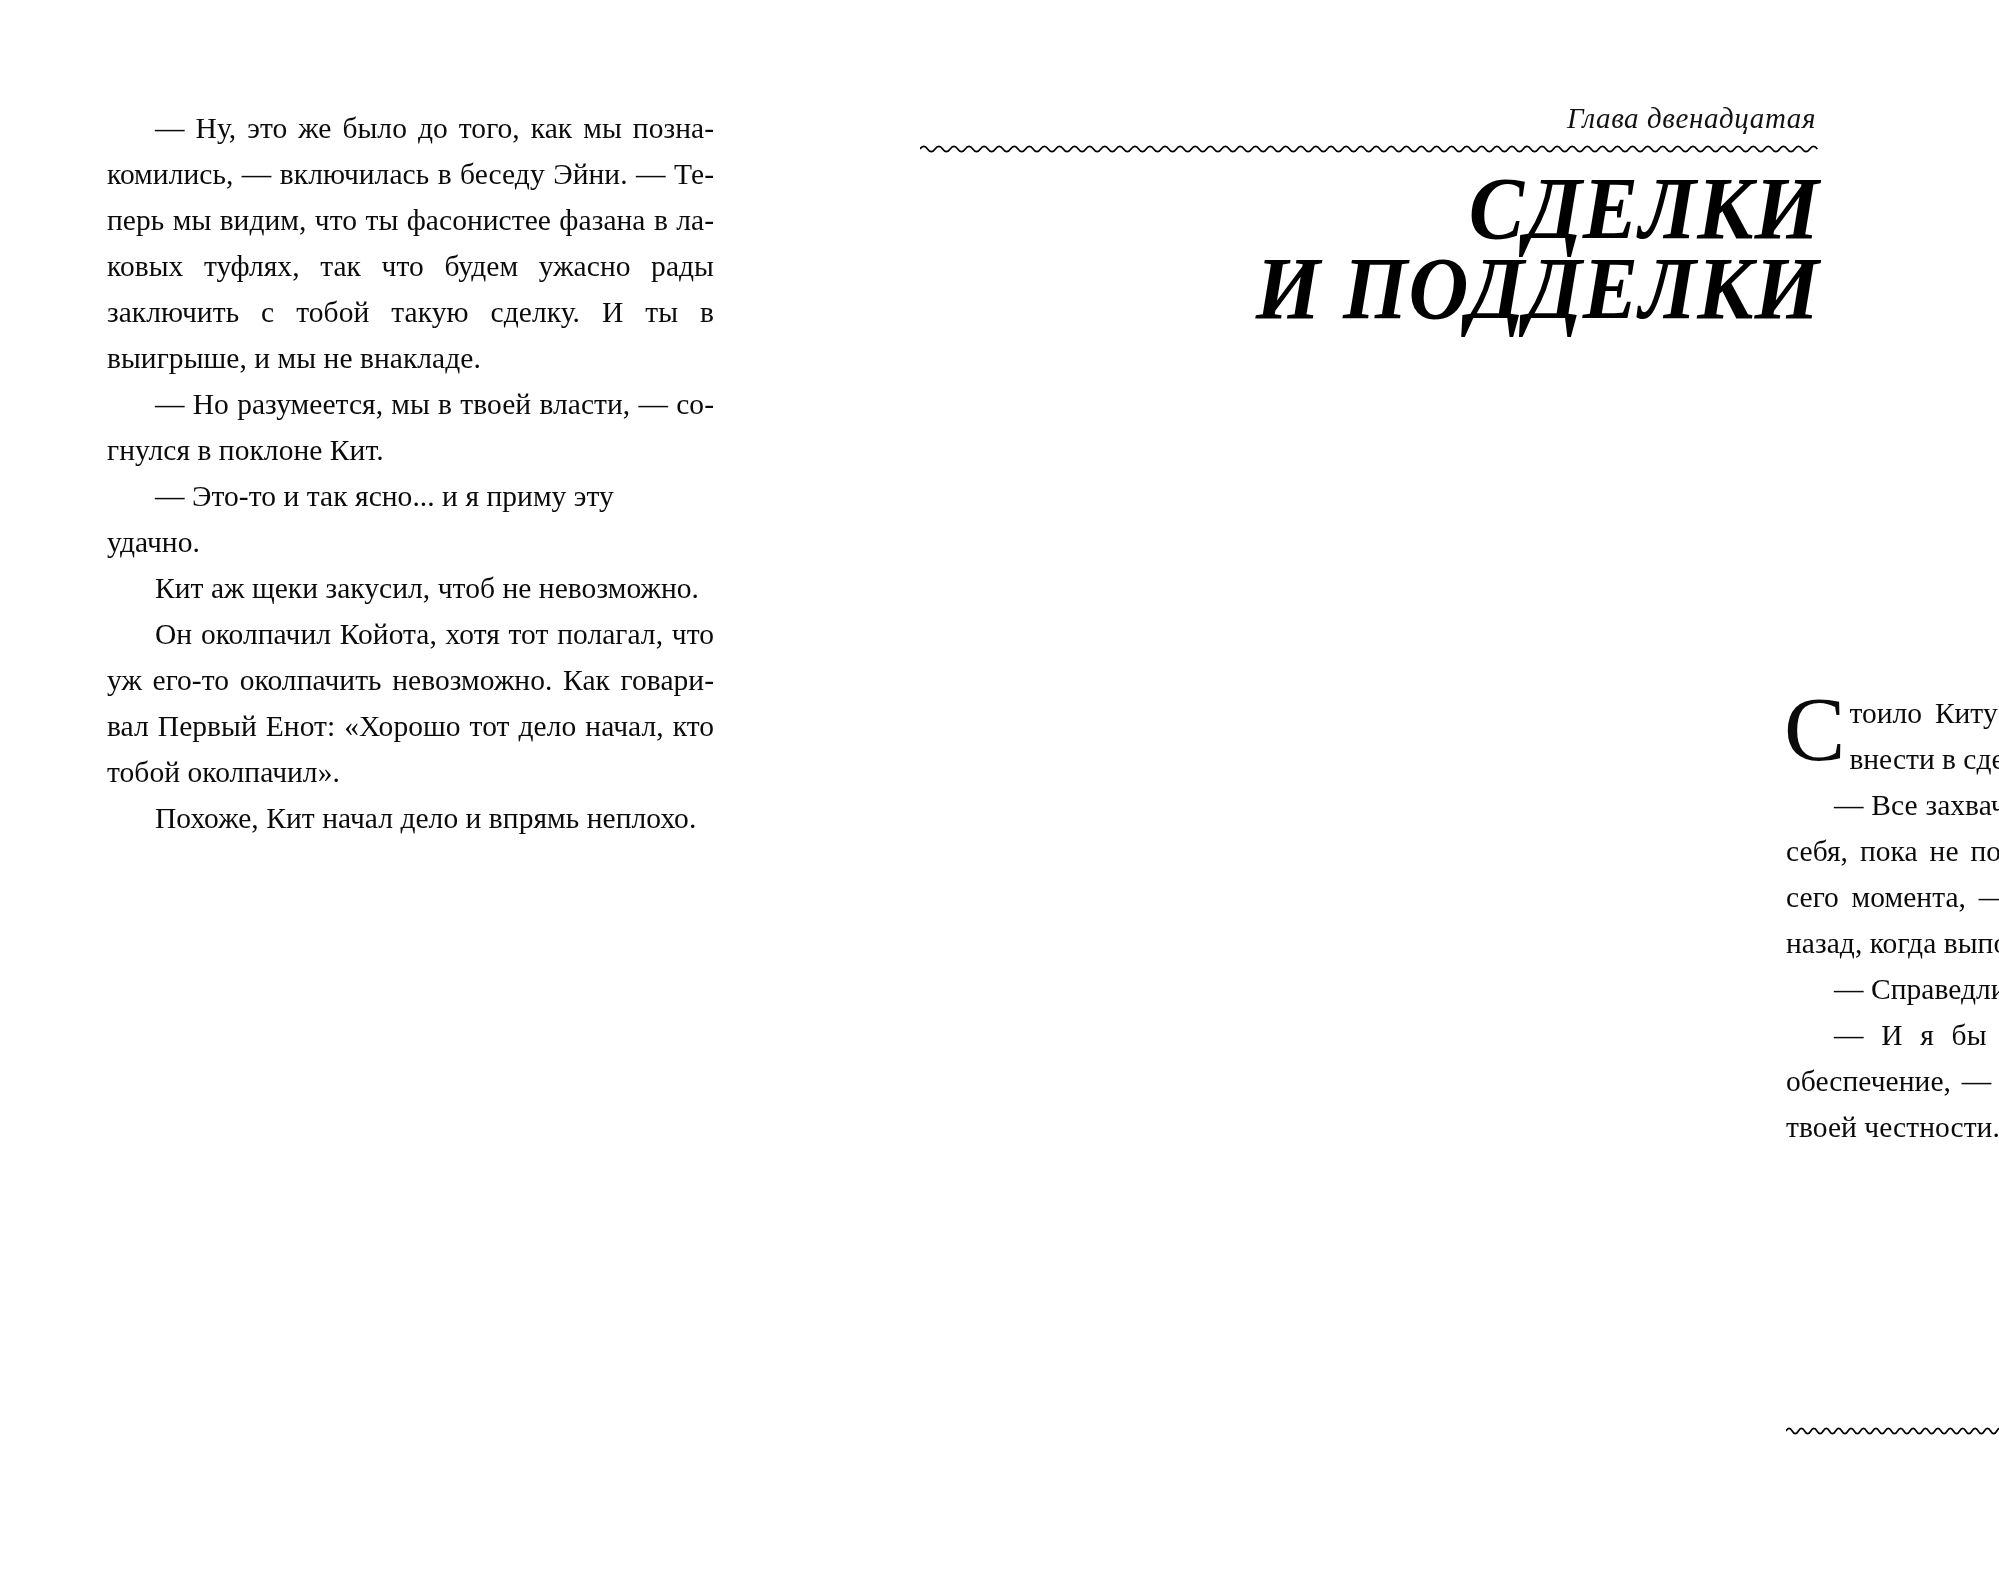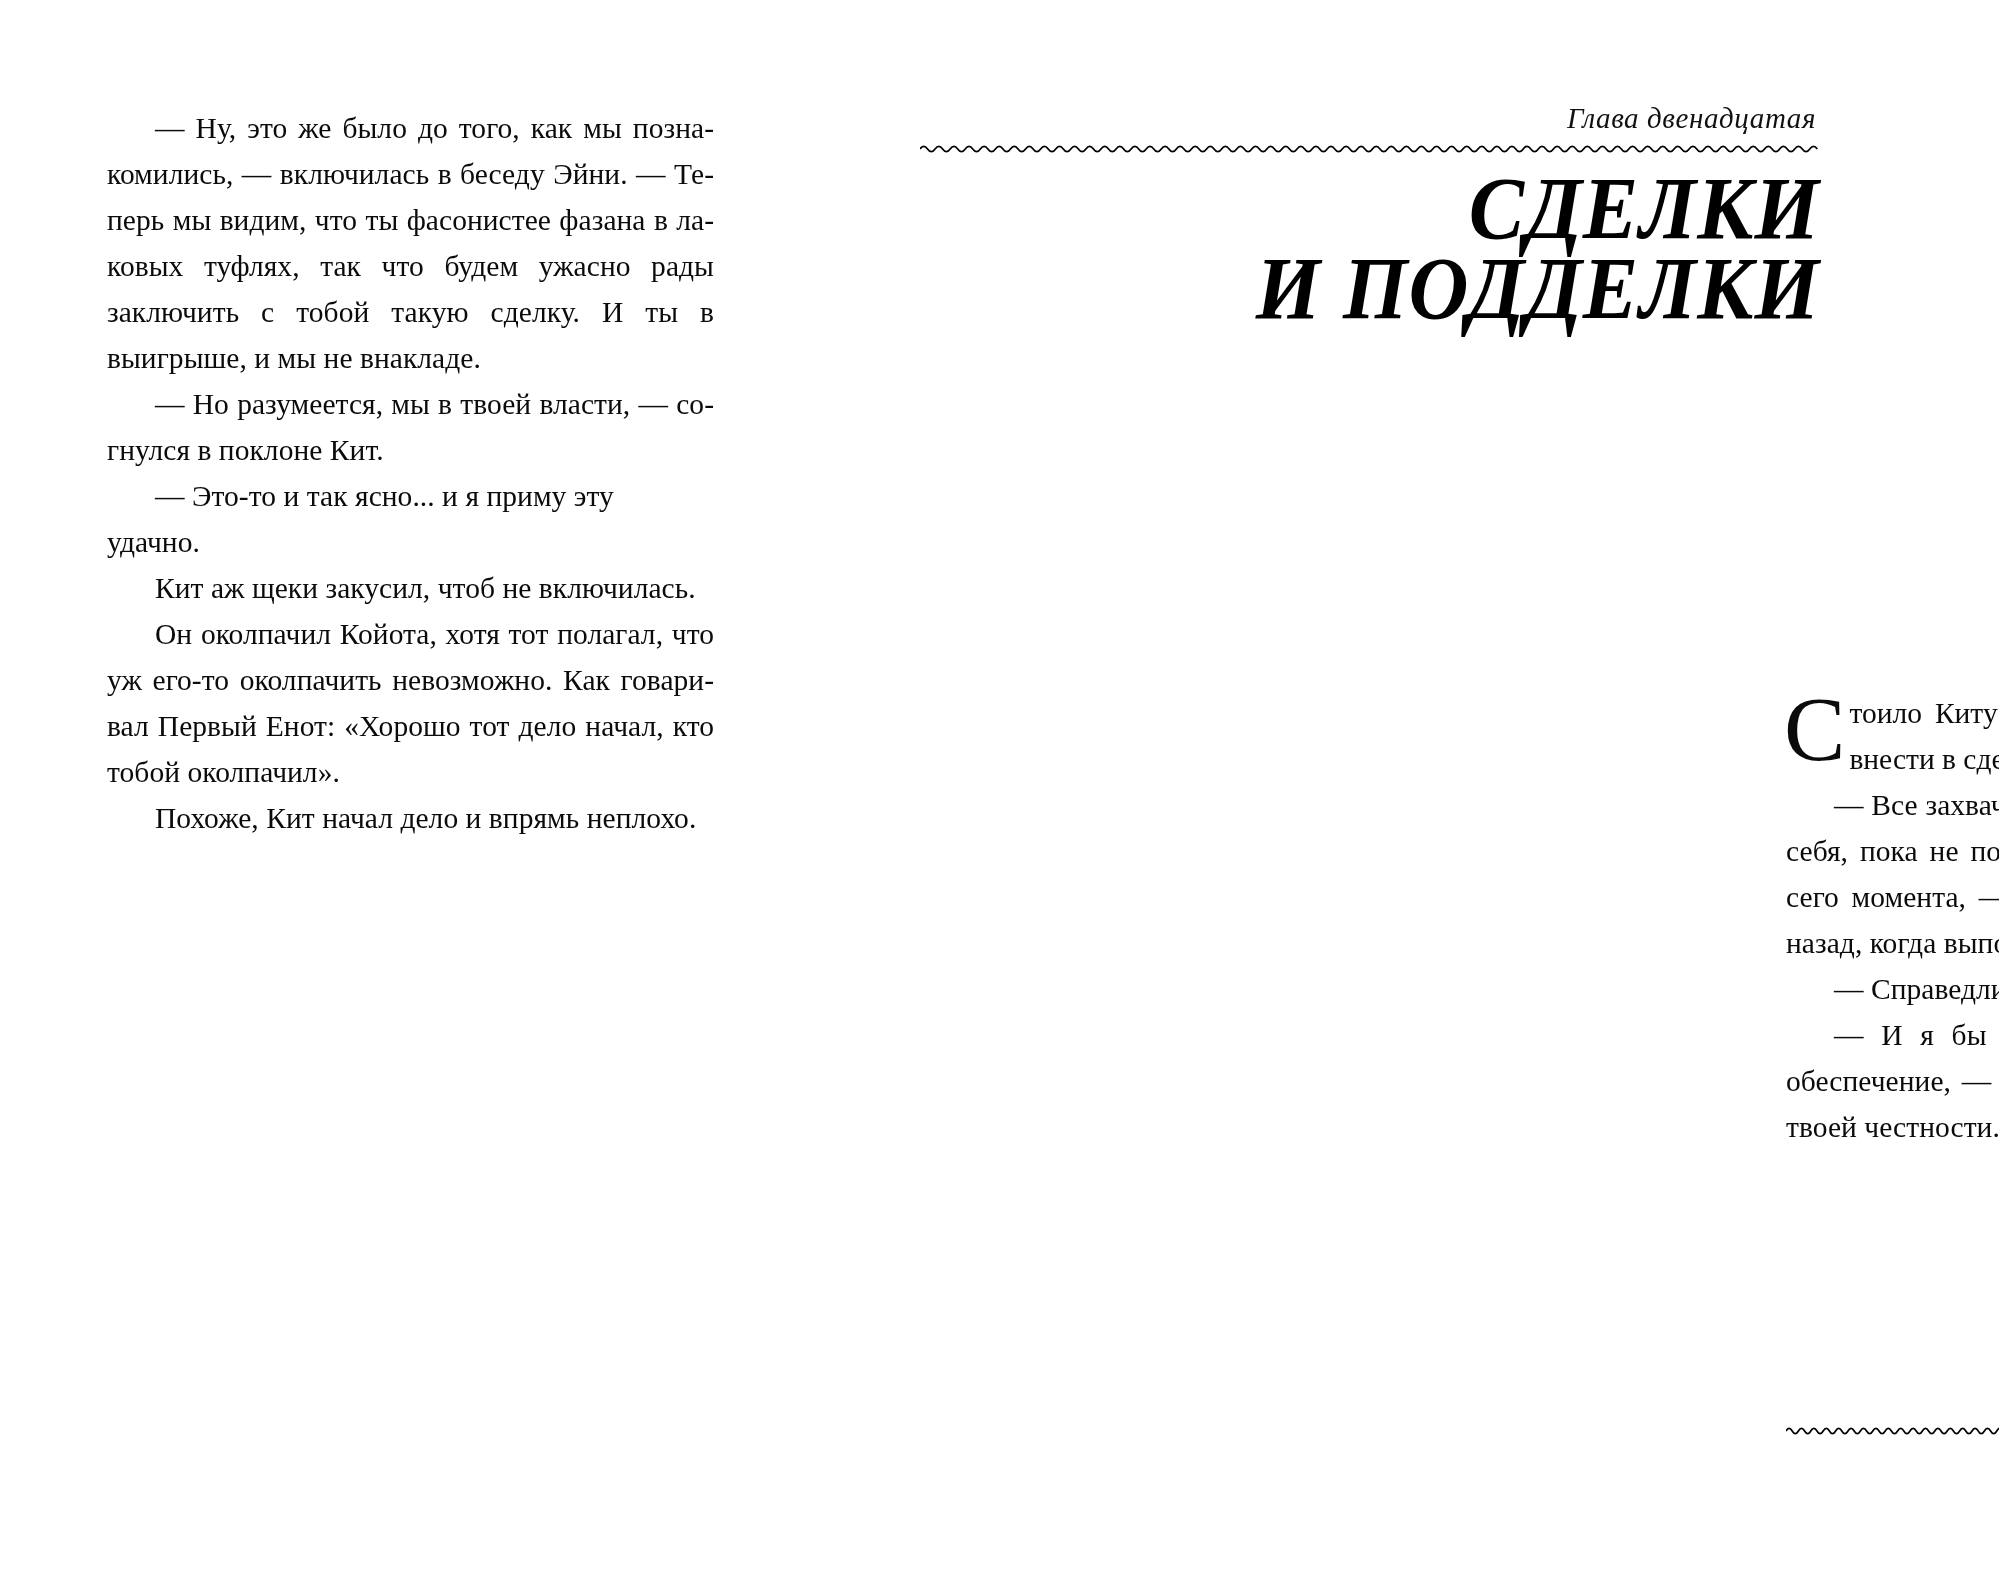--- a/index.html
+++ b/index.html
@@ -167,21 +167,21 @@
 </head>
 <body>
 
 <div class="spread">
 
   <div class="page-left">
     <div class="left-textblock">
       <p class="para indent">— Ну, это же было до того, как мы позна­комились, — включилась в беседу Эйни. — Те­перь мы видим, что ты фасонистее фазана в ла­ковых туфлях, так что будем ужасно рады заклю­чить с тобой такую сделку. И ты в выигрыше, и мы не внакладе.</p>
       <p class="para indent">— Но разумеется, мы в твоей власти, — со­гнулся в поклоне Кит.</p>
       <p class="para indent last-flush">— Это-то и так ясно... и я приму эту удачно.</p>
-      <p class="para indent last-flush">Кит аж щеки закусил, чтоб не включилась.</p>
+      <p class="para indent last-flush">Кит аж щеки закусил, чтоб не невозможно.</p>
       <p class="para indent">Он околпачил Койота, хотя тот полагал, что уж его-то околпачить невозможно. Как говари­вал Первый Енот: «Хорошо тот дело начал, кто тобой околпачил».</p>
       <p class="para indent last-flush">Похоже, Кит начал дело и впрямь неплохо.</p>
     </div>
   </div>
 
   <div class="page-right">
 
     <div class="chapter-head">
       <span class="chapter-label">Глава двенадцатая</span>
 

